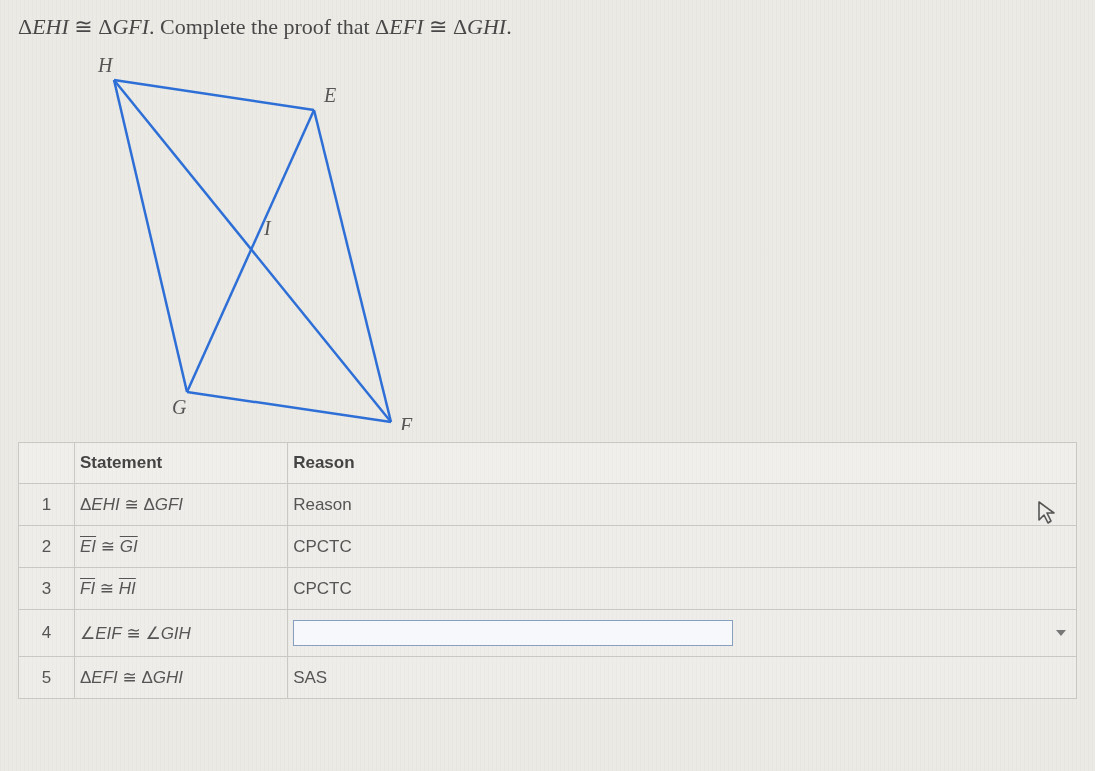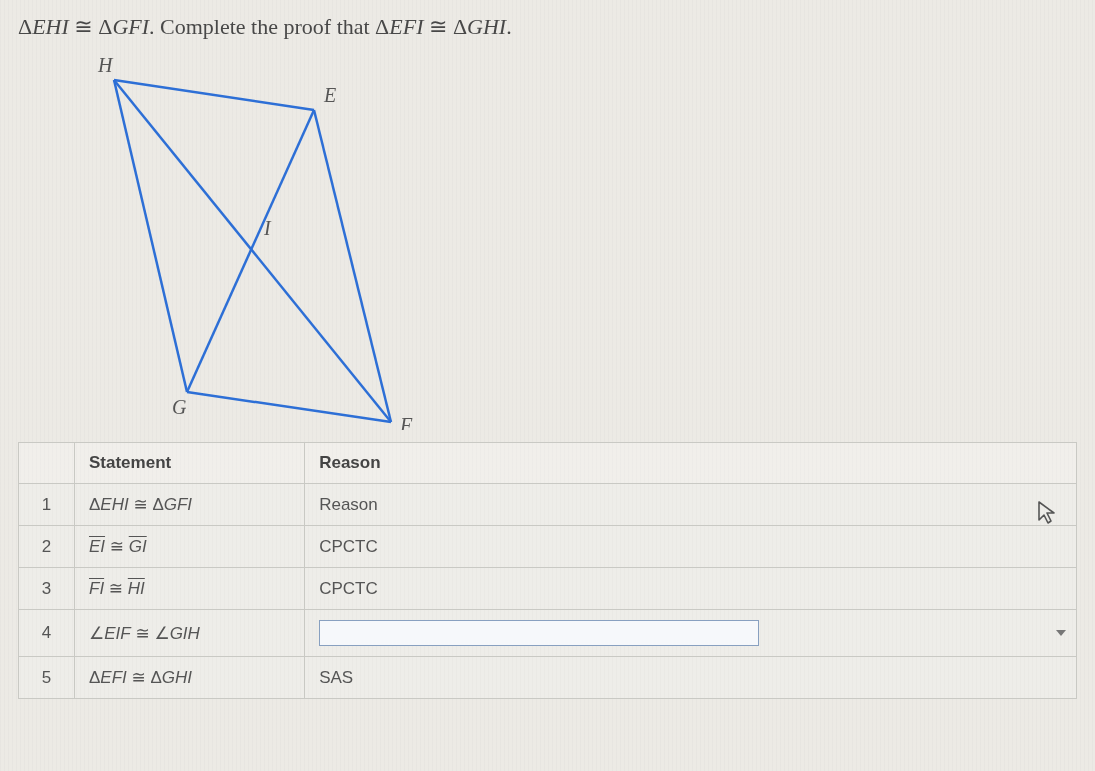--- a/index.html
+++ b/index.html
@@ -28,21 +28,21 @@
   }
   table.proof {
     width: 100%;
     border-collapse: collapse;
     font-size: 17px;
     color: #555;
     margin-top: 4px;
   }
   table.proof th, table.proof td {
     border: 1px solid #c9c9c4;
-    padding: 10px 14px;
+    padding: 10px 5px;
     text-align: left;
     background: rgba(255,255,255,0.15);
   }
   table.proof th {
     font-weight: bold;
     color: #444;
     background: rgba(255,255,255,0.25);
   }
   table.proof .numcell { width: 56px; text-align: center; }
   .seg { text-decoration: overline; }

